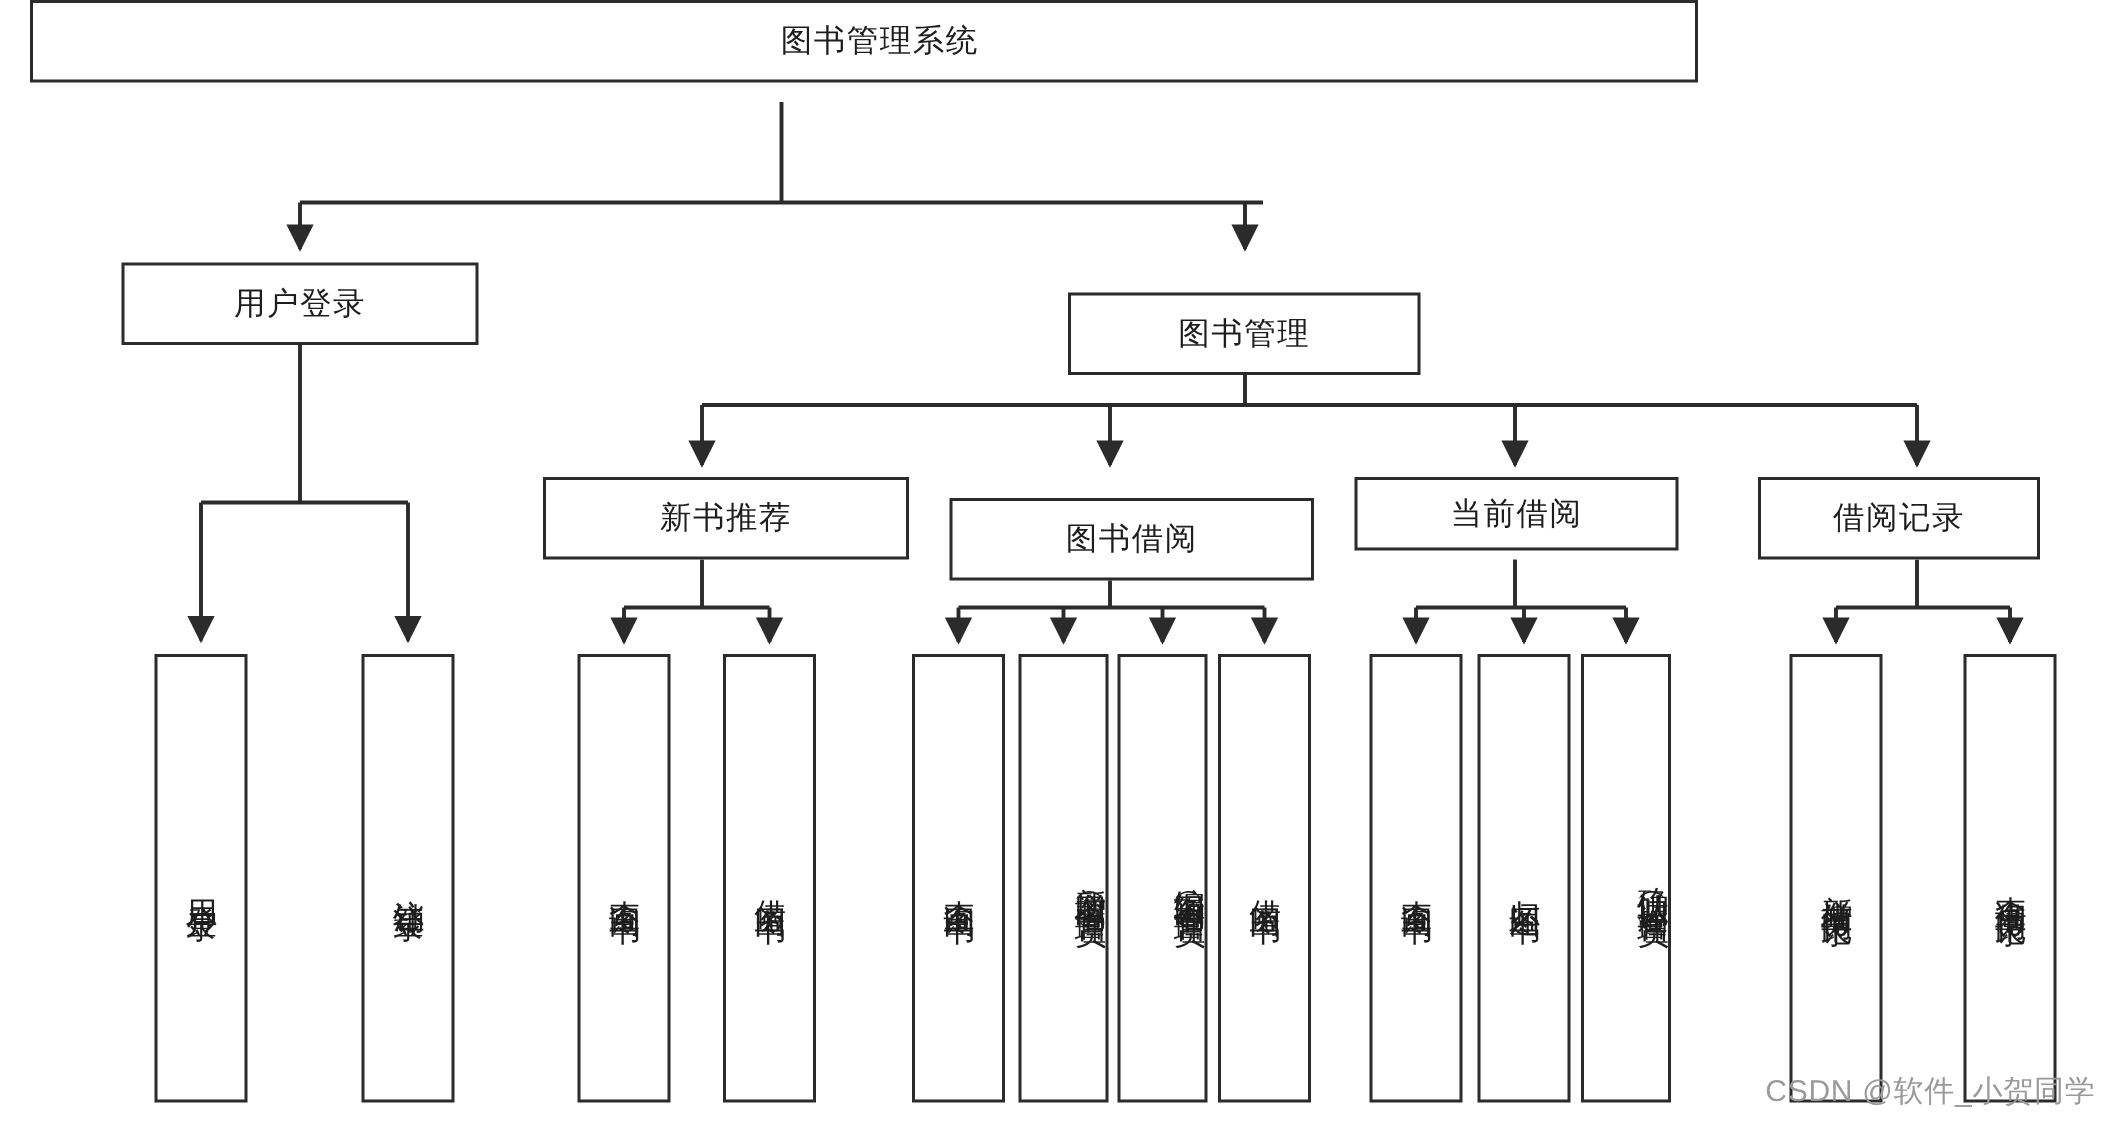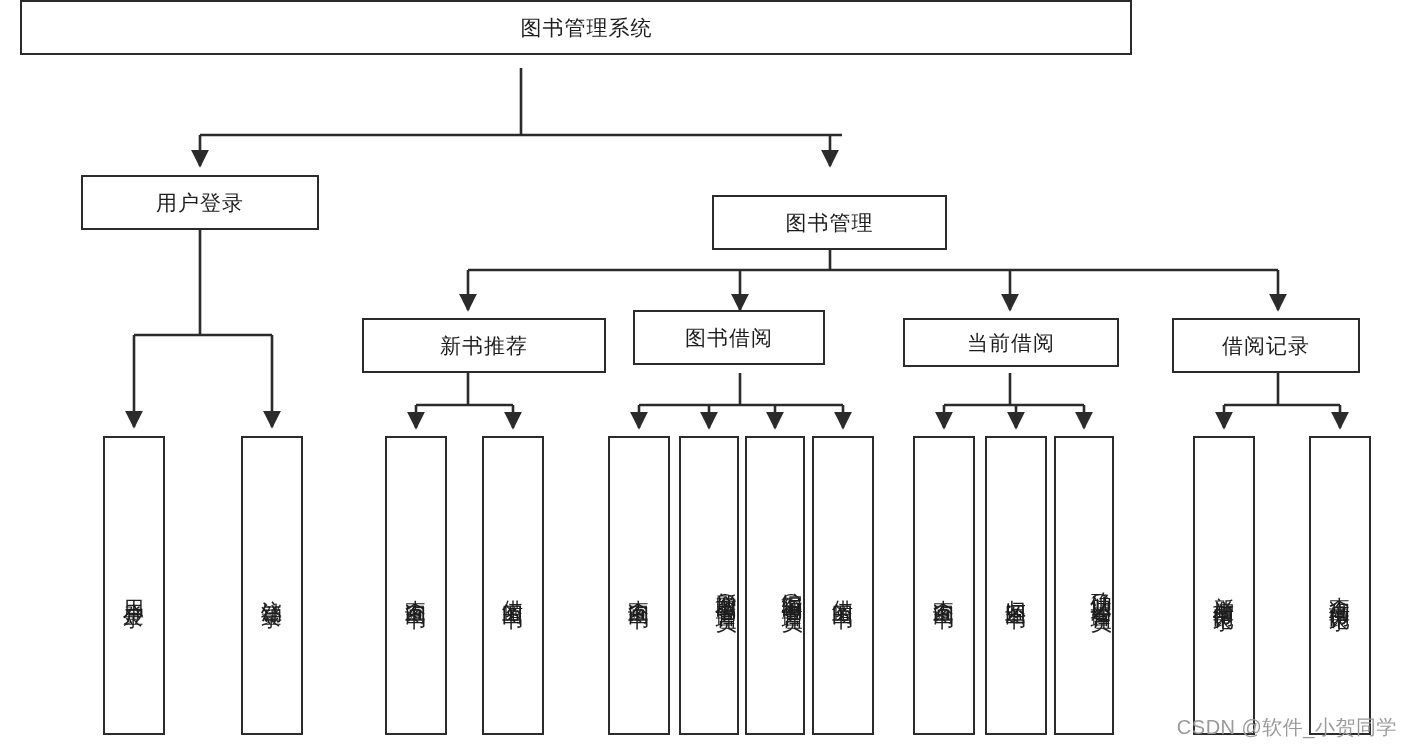--- a/index.html
+++ b/index.html
@@ -132,21 +132,21 @@
   <div class="node horiz" id="node-l2-0" style="left: 81px; top: 175px; width: 238px; height: 55px;">
     <span class="node-label">用户登录</span>
   </div>
   <div class="node horiz" id="node-l2-1" style="left: 712px; top: 175px; width: 235px; height: 55px; margin-top: 20px;">
     <span class="node-label">图书管理</span>
   </div>
 
   <div class="node horiz" id="node-l3-0" style="left: 362px; top: 318px; width: 244px; height: 55px;">
     <span class="node-label">新书推荐</span>
   </div>
-  <div class="node horiz" id="node-l3-1" style="left: 633px; top: 310px; width: 192px; height: 55px;">
+  <div class="node horiz" id="node-l3-1" style="left: 633px; top: 332px; width: 243px; height: 55px;">
     <span class="node-label">图书借阅</span>
   </div>
   <div class="node horiz" id="node-l3-2" style="left: 903px; top: 318px; width: 216px; height: 49px;">
     <span class="node-label">当前借阅</span>
   </div>
   <div class="node horiz" id="node-l3-3" style="left: 1172px; top: 318px; width: 188px; height: 55px;">
     <span class="node-label">借阅记录</span>
   </div>
 
   <div class="node vert mid-align" id="node-leaf-0" style="left: 103px; top: 436px; width: 62px; height: 299px;">

